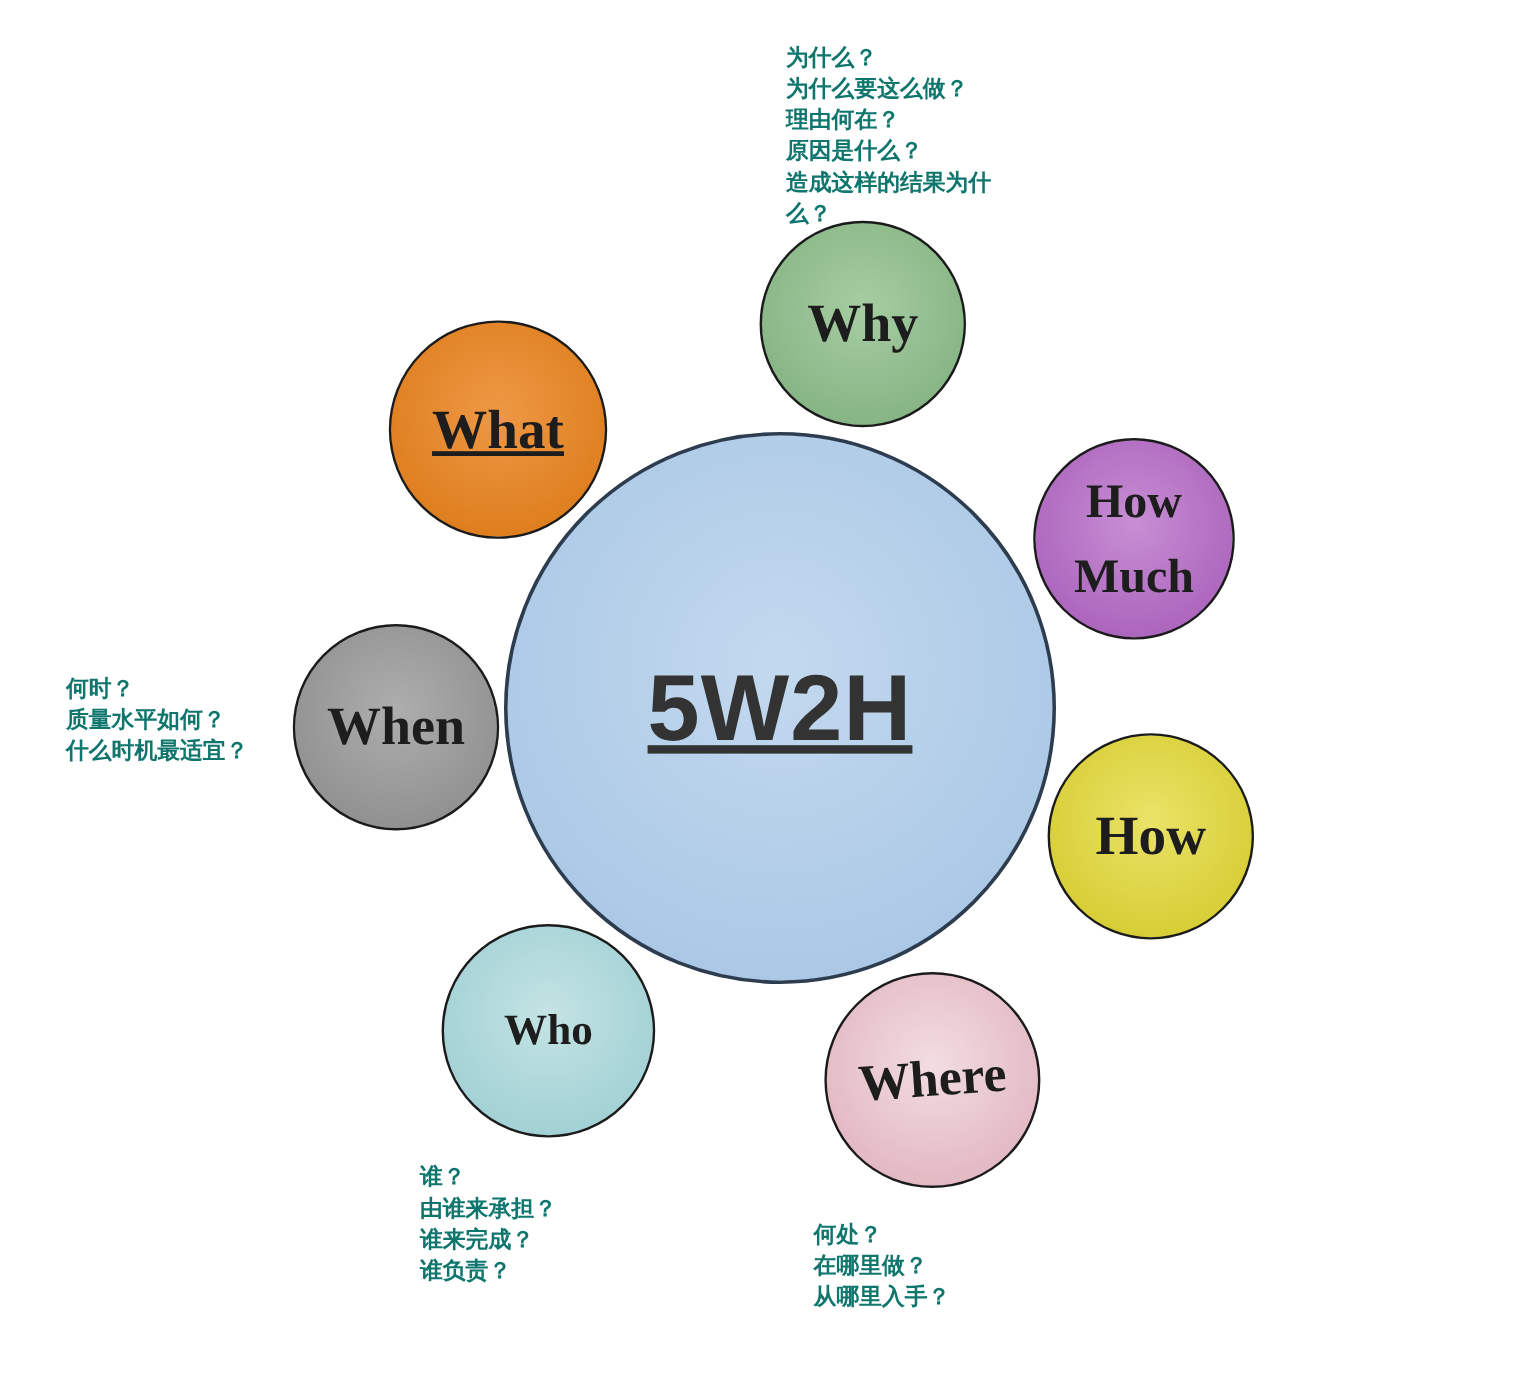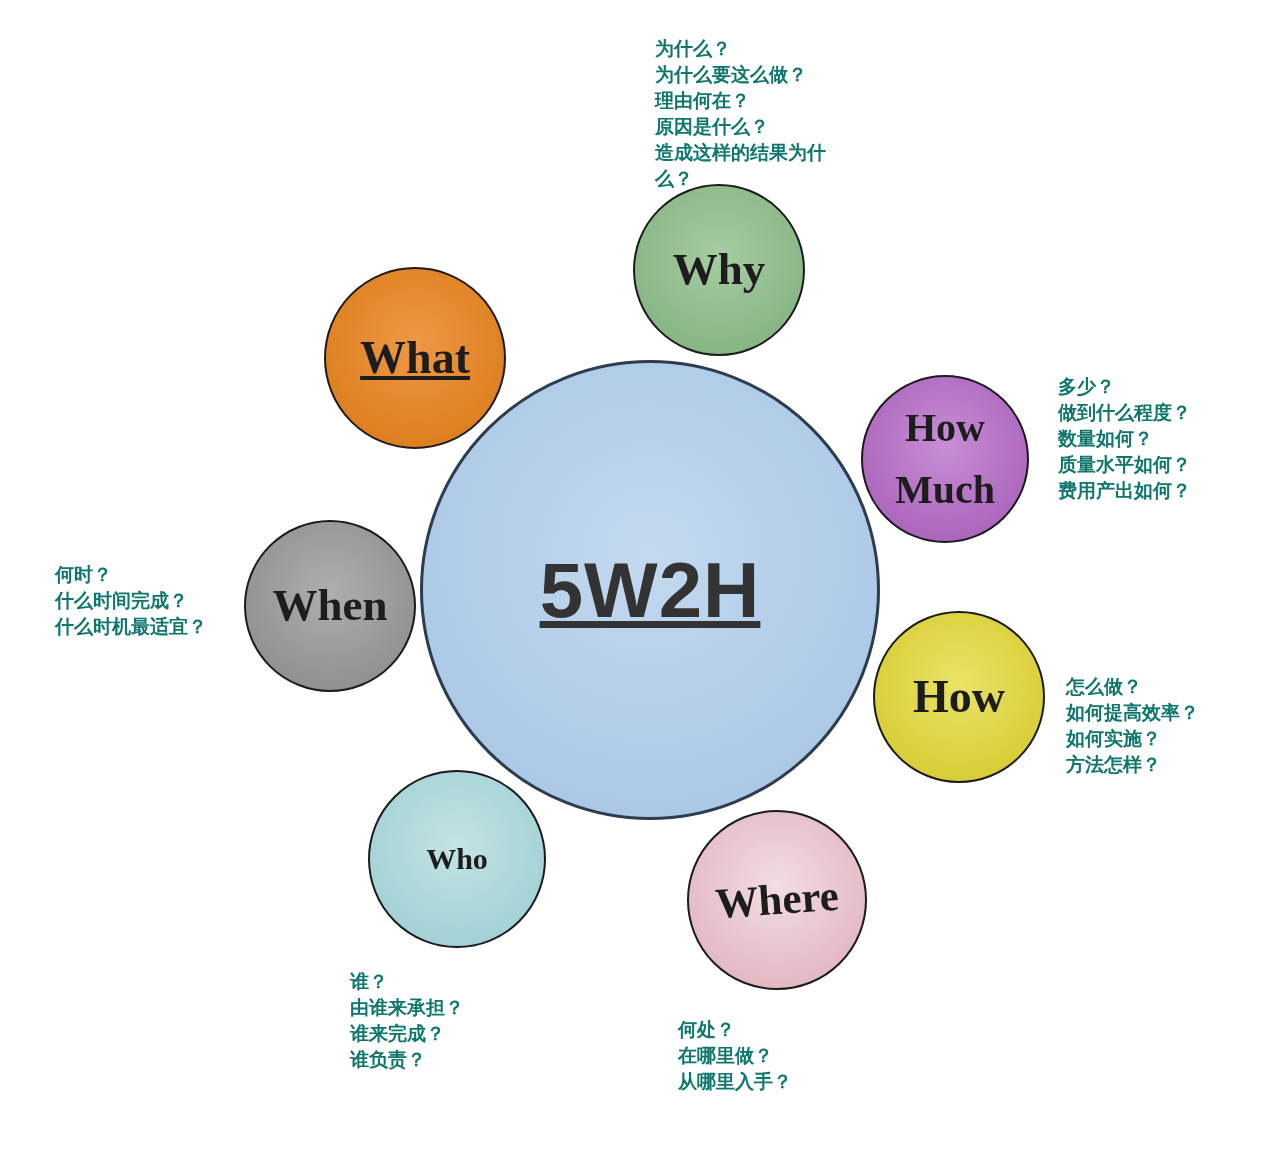--- a/index.html
+++ b/index.html
@@ -44,28 +44,28 @@
     font-size: 78px;
     color: #333333;
     letter-spacing: 1px;
     text-align: center;
     text-decoration: underline;
   }
   .node-why      { left: 633px; top: 184px; width: 172px; height: 172px; }
   .node-why      .node-label { font-size: 45px; }
   .node-what     { left: 324px; top: 267px; width: 182px; height: 182px; }
   .node-what     .node-label { font-size: 46px; text-decoration: underline; }
-  .node-how-much { left: 861px; top: 375px; width: 168px; height: 168px; }
+  .node-how-much { left: 861px; top: 365px; width: 168px; height: 168px; }
   .node-how-much .node-label { font-size: 40px; line-height: 1.55; }
   .node-when     { left: 244px; top: 520px; width: 172px; height: 172px; }
   .node-when     .node-label { font-size: 45px; }
   .node-how      { left: 873px; top: 611px; width: 172px; height: 172px; }
   .node-how      .node-label { font-size: 46px; }
   .node-who      { left: 368px; top: 770px; width: 178px; height: 178px; }
-  .node-who      .node-label { font-size: 30px; }
+  .node-who      .node-label { font-size: 36px; }
   .node-where    { left: 687px; top: 810px; width: 180px; height: 180px; }
   .node-where    .node-label { font-size: 43px; transform: rotate(-4deg); }
   
   .questions {
     position: absolute;
     font-family: "Liberation Sans", "DejaVu Sans", sans-serif;
     font-weight: bold;
     font-size: 19px;
     line-height: 26px;
     color: #0f766e;
@@ -111,37 +111,24 @@
   </div>
 
   <div class="questions q-why">
       <div>为什么？</div>
       <div>为什么要这么做？</div>
       <div>理由何在？</div>
       <div>原因是什么？</div>
       <div>造成这样的结果为什</div>
       <div>么？</div>
     </div>
-  <div class="questions q-how-much">
-      <div>多少？</div>
-      <div>做到什么程度？</div>
-      <div>数量如何？</div>
-      <div>质量水平如何？</div>
-      <div>费用产出如何？</div>
-    </div>
   <div class="questions q-when">
       <div>何时？</div>
-      <div>什么时间完成？</div>
+      <div>质量水平如何？</div>
       <div>什么时机最适宜？</div>
-    </div>
-  <div class="questions q-how">
-      <div>怎么做？</div>
-      <div>如何提高效率？</div>
-      <div>如何实施？</div>
-      <div>方法怎样？</div>
     </div>
   <div class="questions q-who">
       <div>谁？</div>
       <div>由谁来承担？</div>
       <div>谁来完成？</div>
       <div>谁负责？</div>
     </div>
   <div class="questions q-where">
       <div>何处？</div>
       <div>在哪里做？</div>

